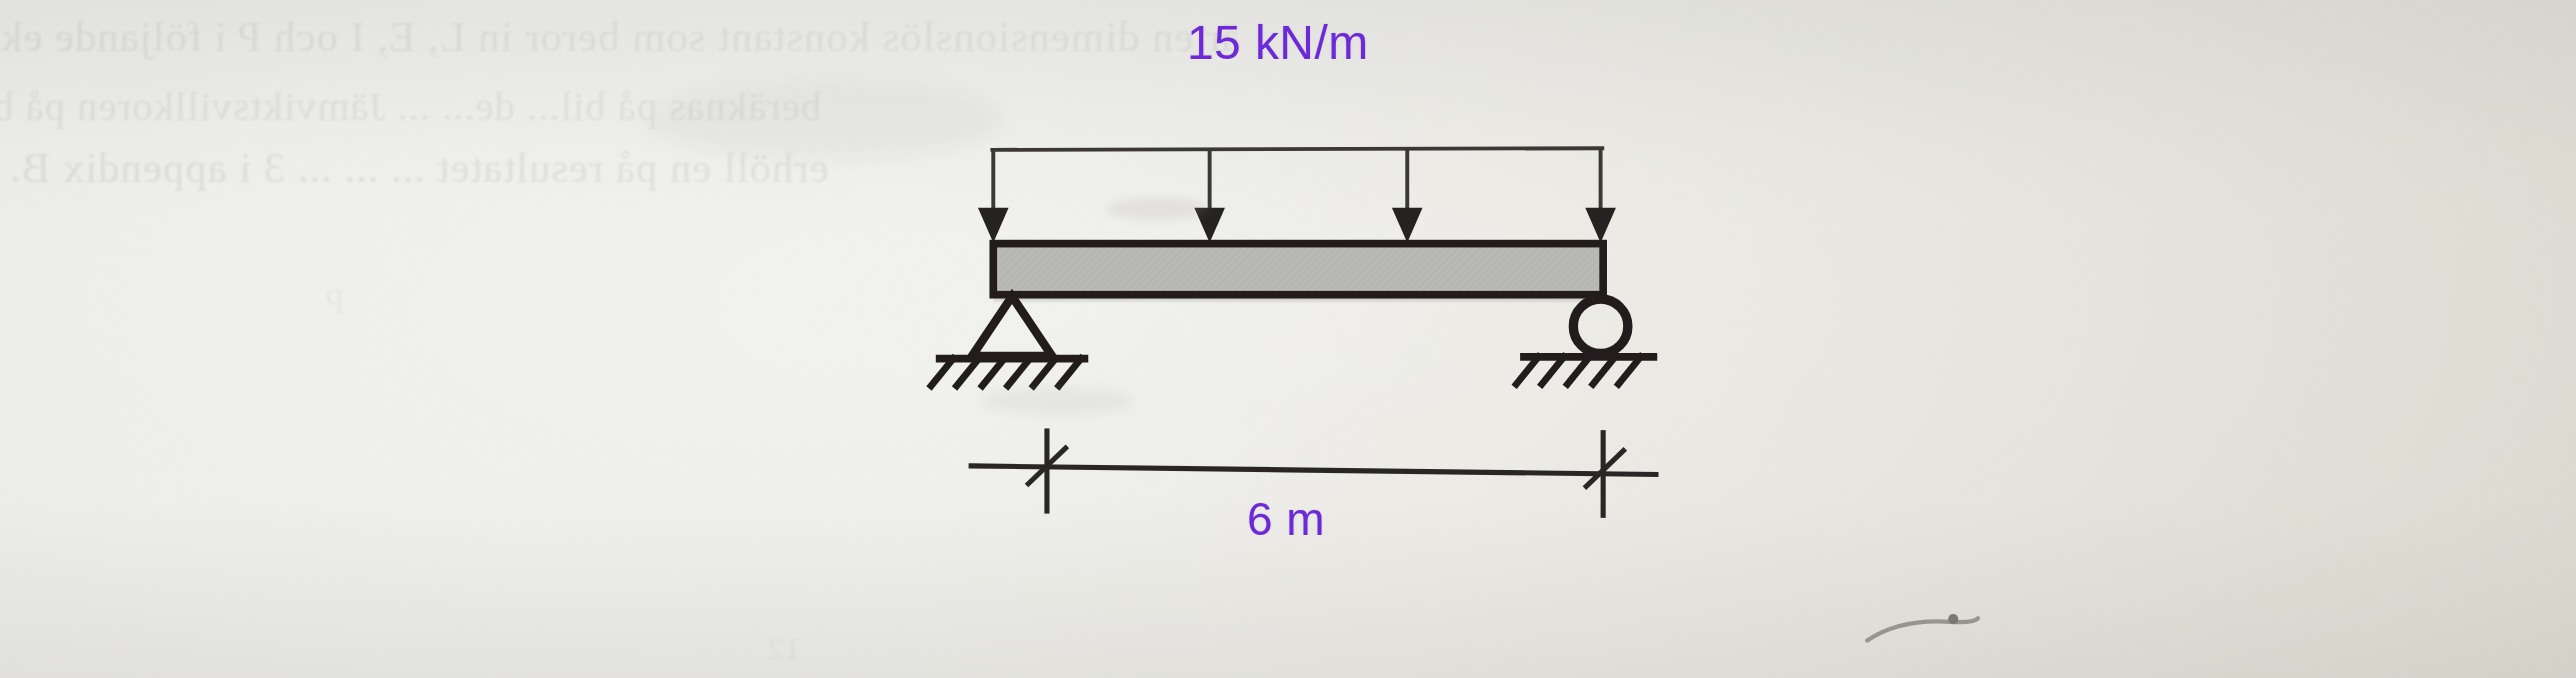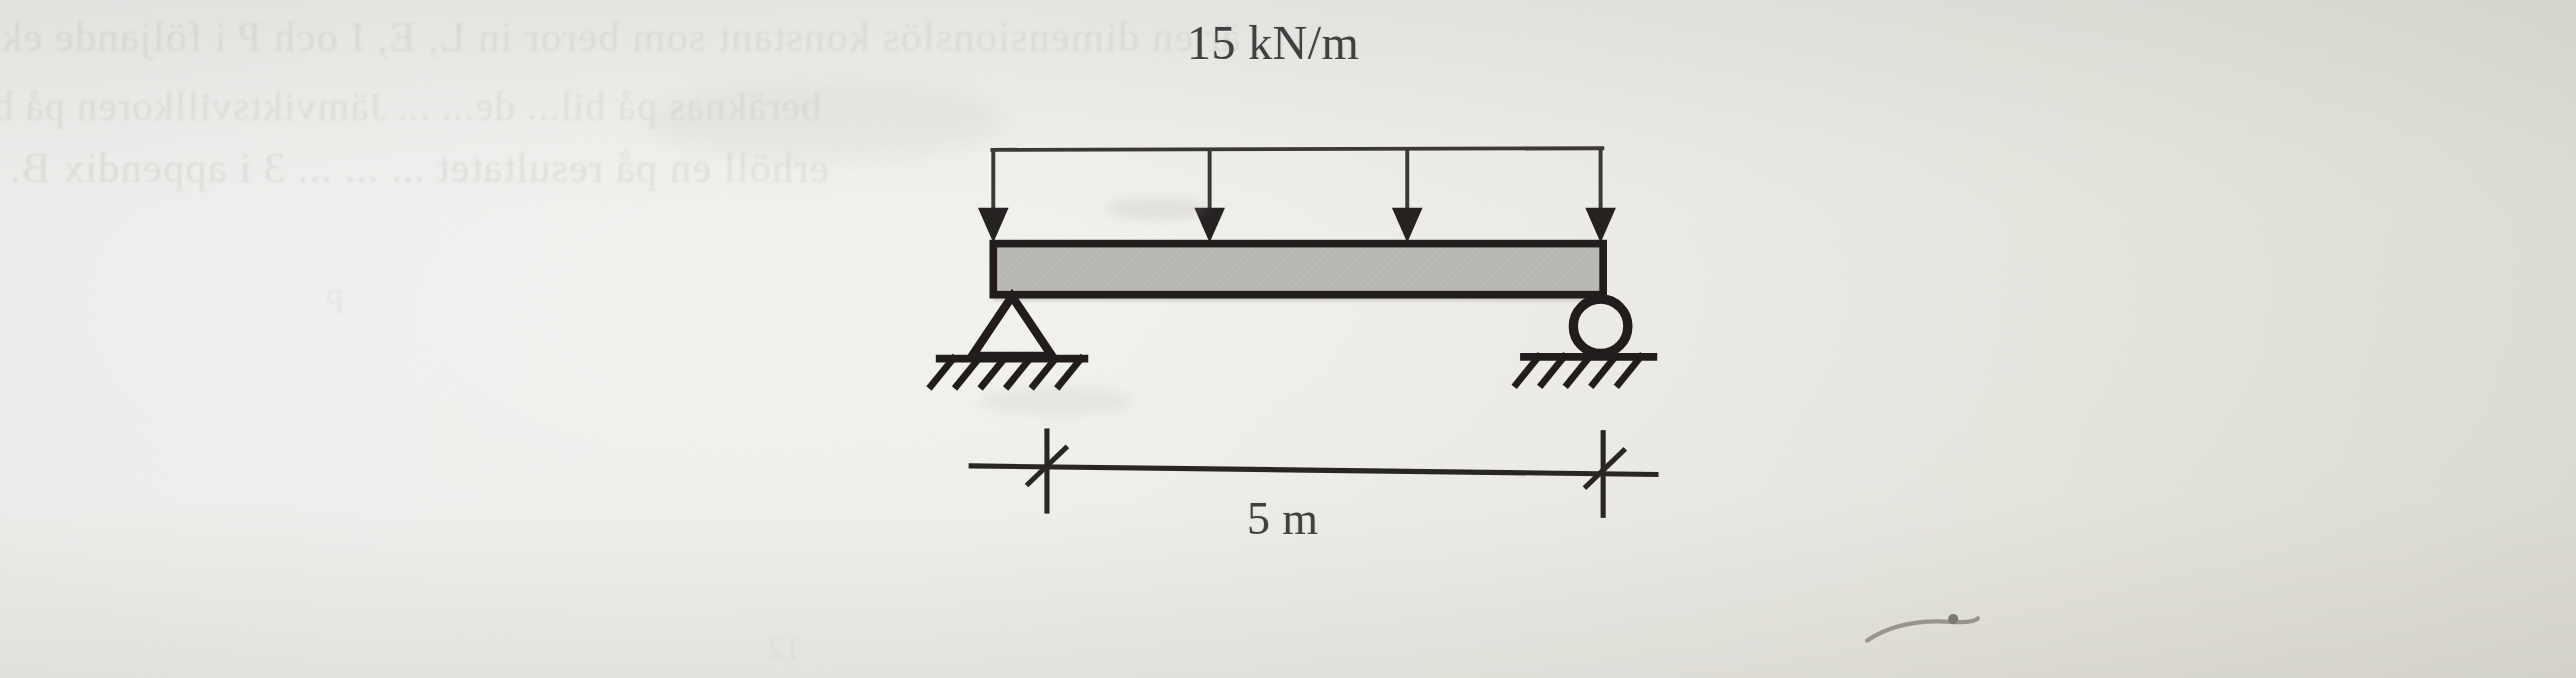--- a/index.html
+++ b/index.html
@@ -75,22 +75,22 @@
   .bleed.l3 { top: 143px; left: 8.5px;   font-size: 43px; opacity: 0.20; }
   .bleed.l4 { top: 281px; left: 324px;  font-size: 36px; opacity: 0.11; }
   .bleed.l5 { top: 630px; left: 767px;  font-size: 32px; opacity: 0.10; }
 
   
   #diagram { position: absolute; inset: 0; }
   #diagram svg { position: absolute; left: 0; top: 0; }
 
   .label {
     position: absolute;
-    color: #404040;
-    font-family: Liberation Serif, serif;
+    color: #6d28d9;
+    font-family: Liberation Sans, sans-serif;
     text-shadow: 0 0.9px 0.9px rgba(255,255,255,0.55), 0 0 1.7px rgba(60,60,60,0.25);
     white-space: nowrap;
     user-select: none;
   }
   #load-label { left: 1187px; top: 15.3px;  font-size: 48px; letter-spacing: 0.4px; }
   #dim-label  { left: 1247px; top: 492px; font-size: 46px; letter-spacing: 0.4px; }
 
   .smudge {
     position: absolute;
     border-radius: 50%;
@@ -206,20 +206,20 @@
       </g>
 
       <g opacity="0.62" filter="url(#soft)">
         <path d="M2192,752 Q2230,726 2290,730 Q2315,732 2322,726" fill="none" stroke="#6d6a63" stroke-width="5" stroke-linecap="round"></path>
         <circle cx="2293" cy="727" r="6" fill="#3c3a35"></circle>
       </g>
     </svg>
 
     <div id="load-label" class="label">15 kN/m</div>
 
-    <div id="dim-label" class="label">5 m</div>
+    <div id="dim-label" class="label">6 m</div>
   </div>
 
   <div class="smudge" style="left:1106px; top:198px; width:102px; height:22px; background:rgba(160,158,150,0.16); filter:blur(4.3px);"></div>
   <div class="smudge" style="left:980px; top:388px; width:153px; height:25.6px; background:rgba(165,163,155,0.13); filter:blur(6px);"></div>
   <div class="smudge" style="left:647px; top:82px; width:358px; height:77px; background:rgba(168,166,158,0.10); filter:blur(9.4px);"></div>
 </div>
 
 
 </body></html>

